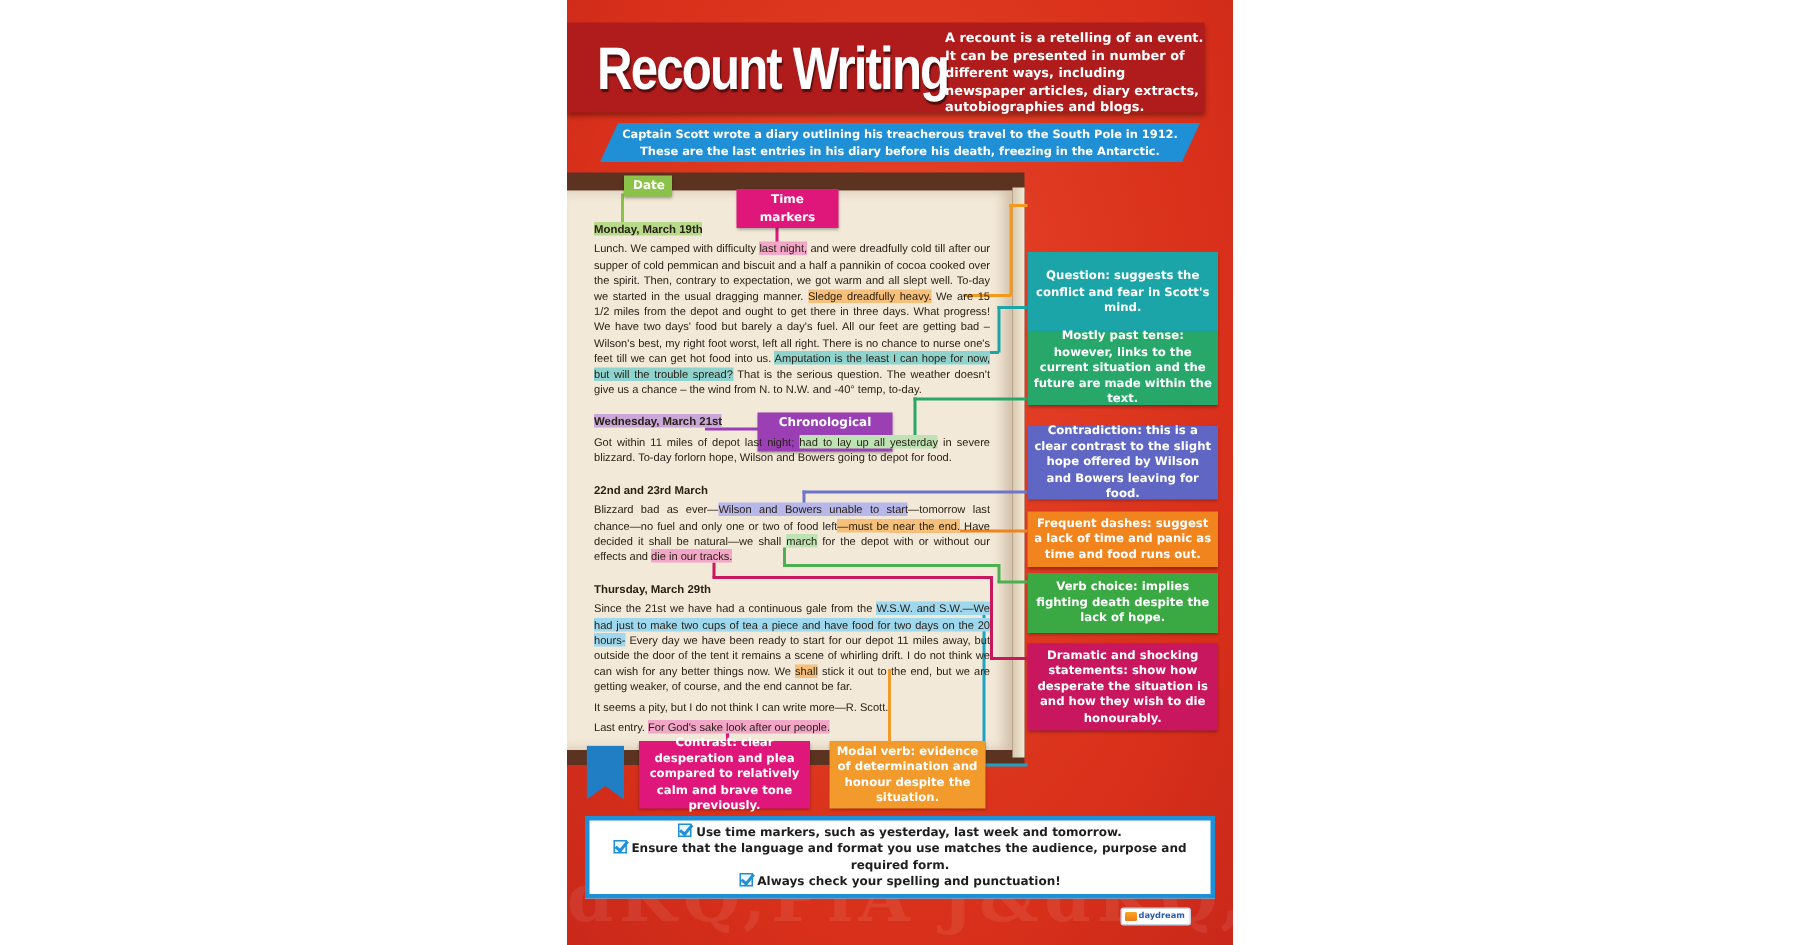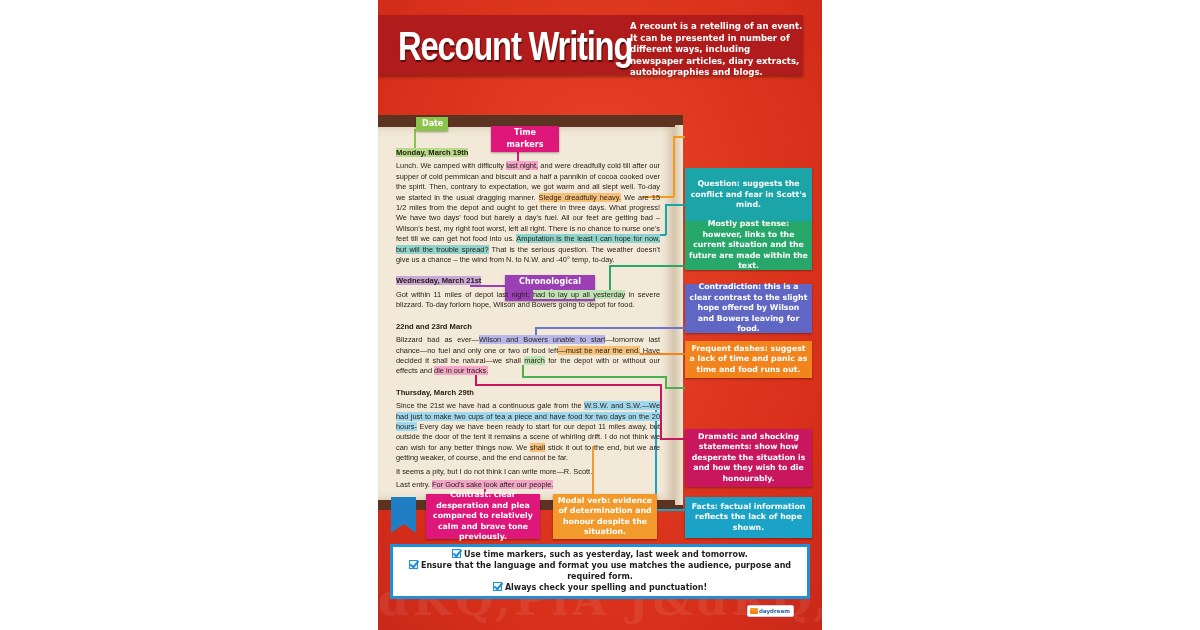--- a/index.html
+++ b/index.html
@@ -136,20 +136,24 @@
 <body>
 
 <div class="poster">
   <div class="bg-letters">dKQ,PlA'J&amp;dKQ,PlA'J&amp;</div>
 
   <div class="title-banner">
     <div class="title">Recount Writing</div>
     <div class="title-desc">A recount is a retelling of an event. It can be presented in number of different ways, including newspaper articles, diary extracts, autobiographies and blogs.</div>
   </div>
 
+  <div class="intro-banner">
+    <div>Captain Scott wrote a diary outlining his treacherous travel to the South Pole in 1912.</div>
+    <div>These are the last entries in his diary before his death, freezing in the Antarctic.</div>
+  </div>
 
   <div class="book">
     <div class="page"></div>
     <div class="page-spine"></div>
   </div>
 
   <div class="line" style="left:36px;top:129px;width:1.5px;height:20px;background:#8bc34a;"></div>
 
   <div class="line" style="left:139px;top:139px;width:1.5px;height:26px;background:#e0177a;"></div>
 
@@ -206,22 +210,22 @@
     <div class="entry-date">Thursday, March 29th</div>
     <div class="entry-p"><span>Since the 21st we have had a continuous gale from the </span><span class="hl-cyan">W.S.W. and S.W.—We had just to make two cups of tea a piece and have food for two days on the 20 hours-</span><span> Every day we have been ready to start for our depot 11 miles away, but outside the door of the tent it remains a scene of whirling drift. I do not think we can wish for any better things now. We </span><span class="hl-orange">shall</span><span> stick it out to the end, but we are getting weaker, of course, and the end cannot be far.</span></div>
     <div class="entry-p">It seems a pity, but I do not think I can write more—R. Scott.</div>
     <div class="entry-p"><span>Last entry. </span><span class="hl-pink">For God's sake look after our people.</span></div>
   </div>
 
   <div class="note" style="top:168px;height:54px;background:#1ba5a8;">Question: suggests the conflict and fear in Scott's mind.</div>
   <div class="note" style="top:221px;height:49px;background:#27a86a;">Mostly past tense: however, links to the current situation and the future are made within the text.</div>
   <div class="note" style="top:284px;height:49px;background:#5f66c4;">Contradiction: this is a clear contrast to the slight hope offered by Wilson and Bowers leaving for food.</div>
   <div class="note" style="top:341px;height:37px;background:#f2841e;">Frequent dashes: suggest a lack of time and panic as time and food runs out.</div>
+  <div class="note" style="top:382px;height:40px;background:#3aa843;">Verb choice: implies fighting death despite the lack of hope.</div>
   <div class="note" style="top:429px;height:58px;background:#c8175f;">Dramatic and shocking statements: show how desperate the situation is and how they wish to die honourably.</div>
-  <div class="note" style="top:497px;height:41px;background:#1aa3c6;">Facts: factual information reflects the lack of hope shown.</div>
 
   <div class="note-bottom" style="left:175px;top:494px;width:104px;height:45px;background:#f39a2c;">Modal verb: evidence of determination and honour despite the situation.</div>
   <div class="note-bottom" style="left:48px;top:494px;width:114px;height:45px;background:#e0177a;">Contrast: clear desperation and plea compared to relatively calm and brave tone previously.</div>
 
   <div class="ribbon"></div>
 
   <div class="remember">
     <div class="remember-list">
       <span class="remember-item"><span class="check"></span><span>Use time markers, such as yesterday, last week and tomorrow.</span></span>
       <span class="remember-item"><span class="check"></span><span>Ensure that the language and format you use matches the audience, purpose and required form.</span></span>

